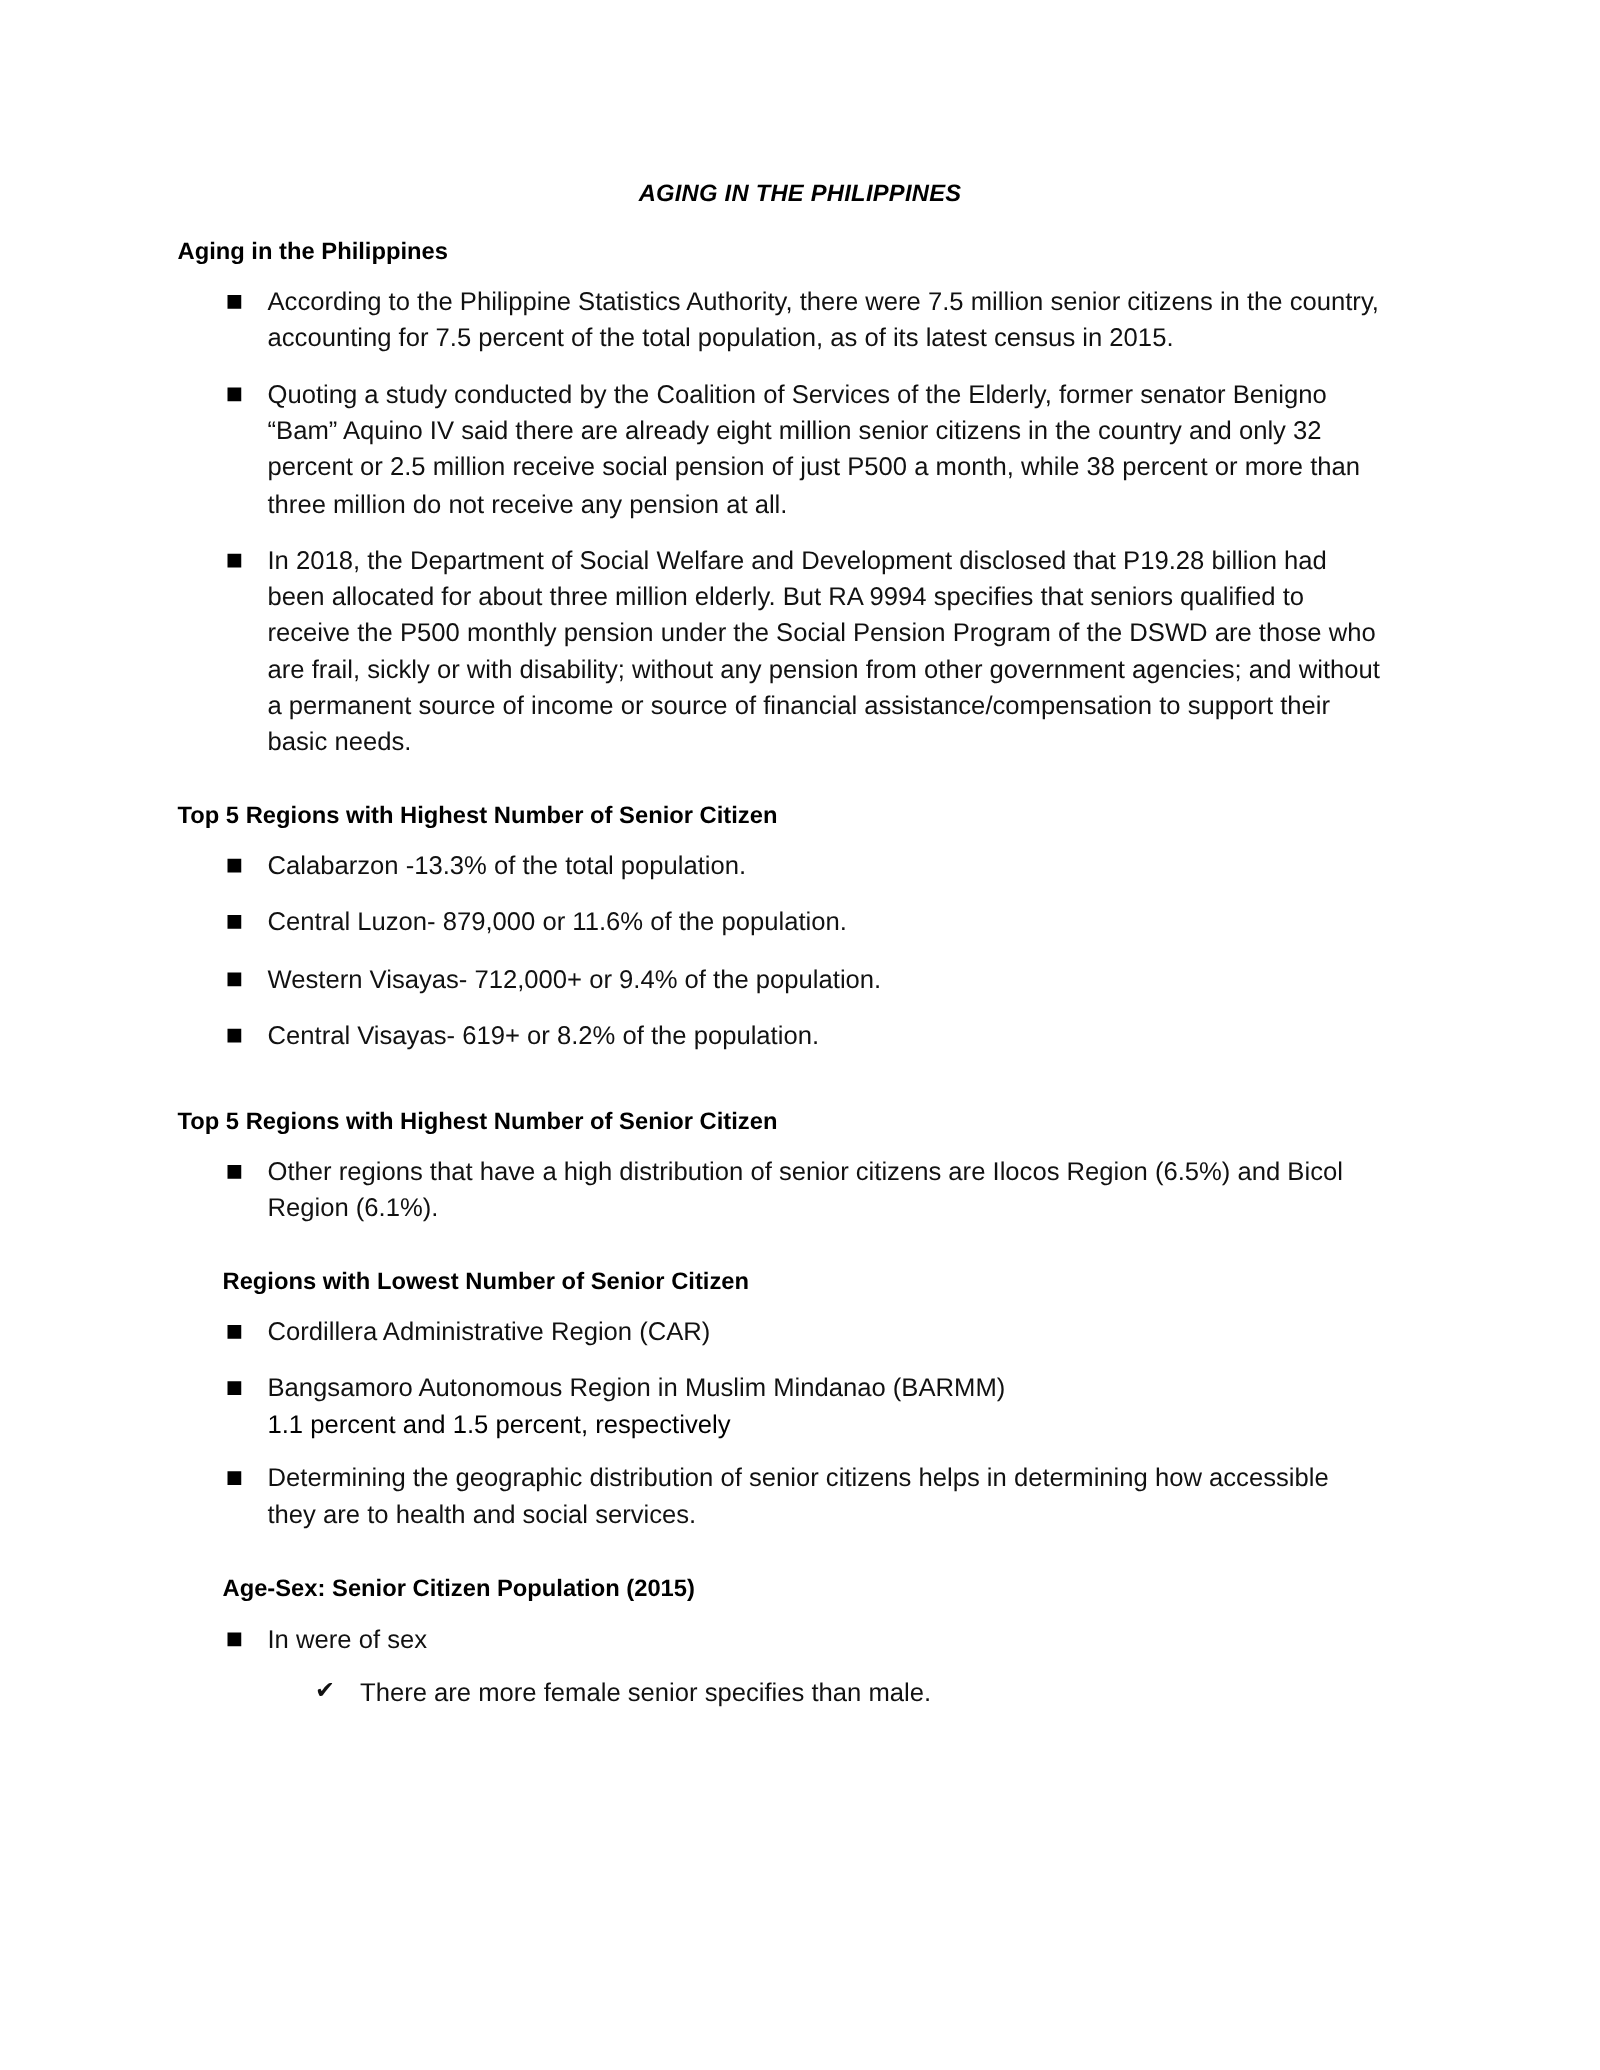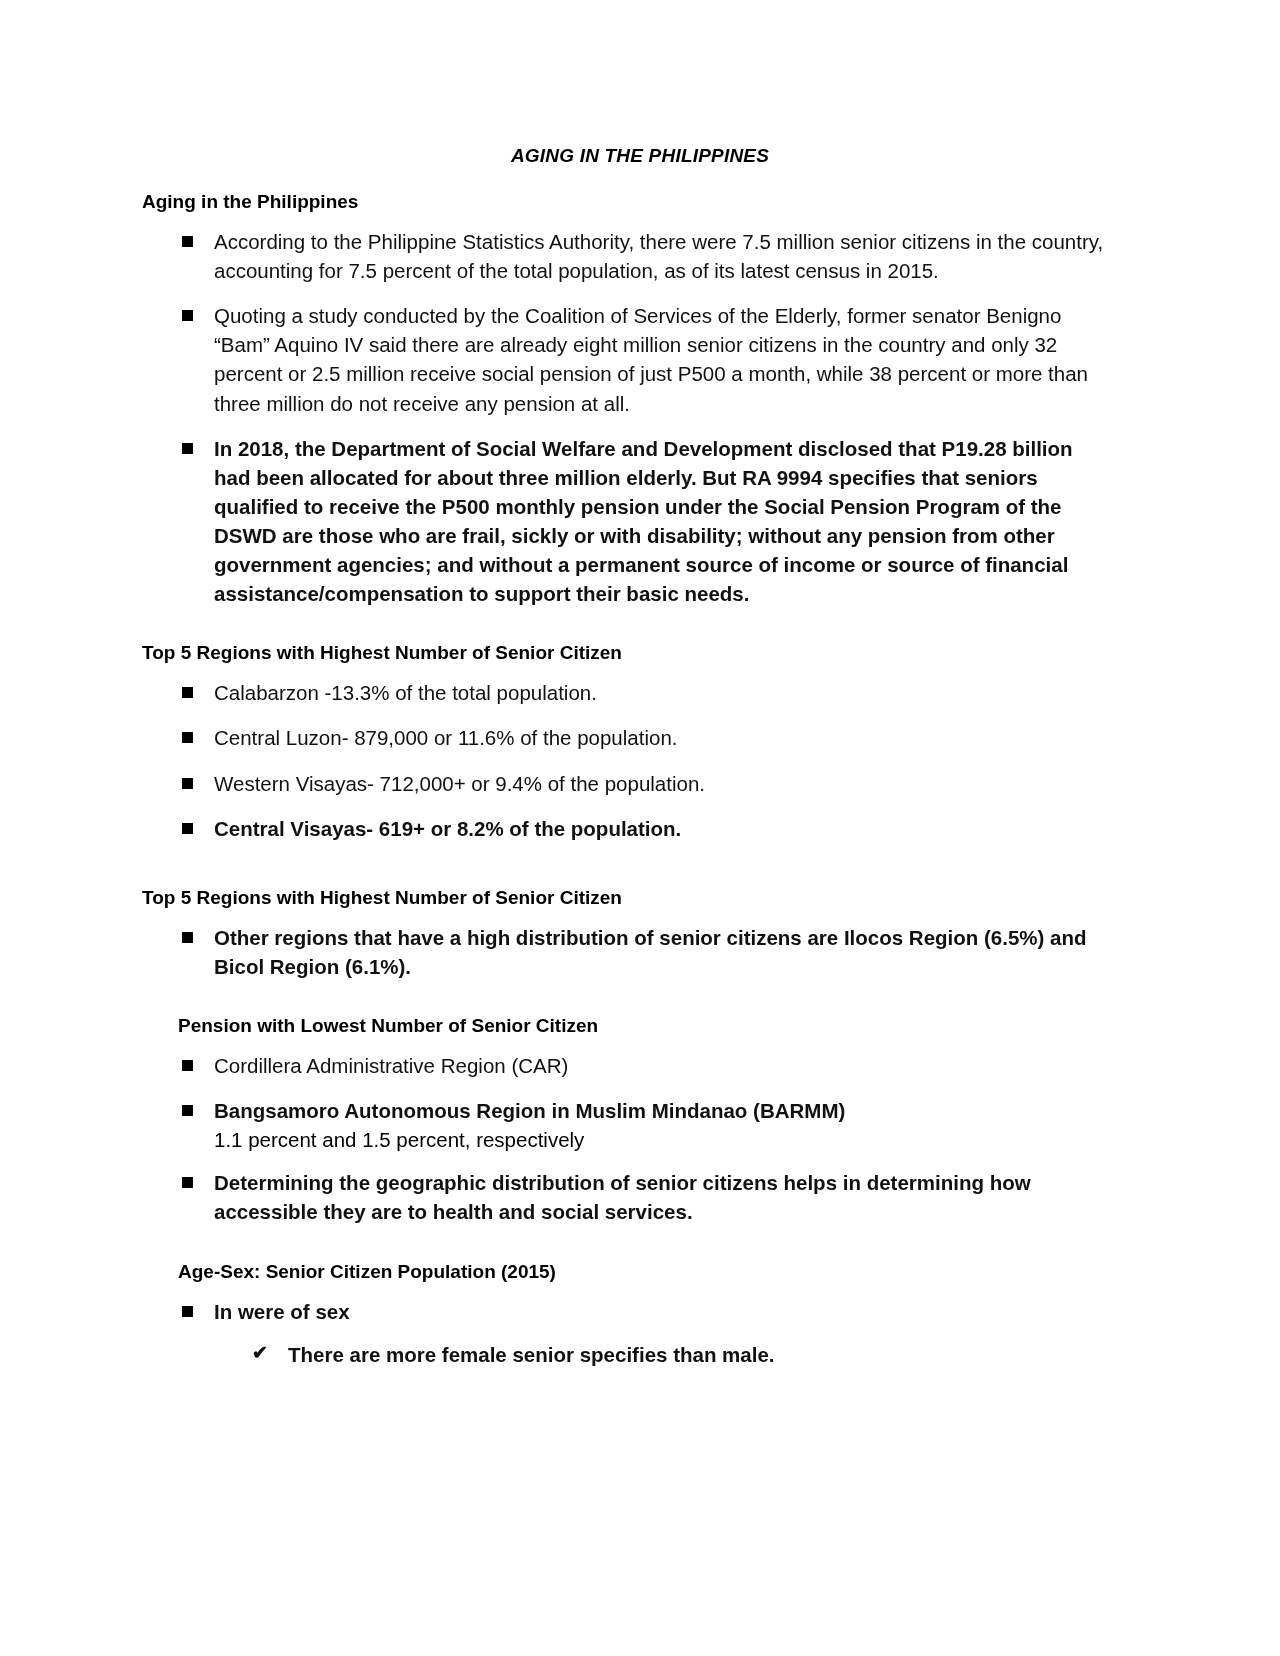--- a/index.html
+++ b/index.html
@@ -77,21 +77,21 @@
   }
   ul.blist > li .bullet.check {
     font-size: 19px;
     top: 0px;
     left: 0px;
     background: none;
     width: auto;
     height: auto;
   }
   .li-spaced { margin-bottom: 16px; }
-  .li-tight  { margin-bottom: 0px; font-weight: bold; }
+  .li-tight  { margin-bottom: 0px; }
 
   .gap-sm { height: 14px; }
   .gap-md { height: 24px; }
   .gap-lg { height: 34px; }
   .gap-xl { height: 44px; }
 
   
   ul.blist.level2 > li {
     margin-left: 252px;
     padding-left: 36px;
@@ -165,21 +165,21 @@
 
   <ul class="blist">
     <li class="li-tight">
       <span class="bullet sq"></span>
       <span>Other regions that have a high distribution of senior citizens are Ilocos Region (6.5%) and Bicol Region (6.1%).</span>
     </li>
   </ul>
 
   <div class="gap-lg"></div>
 
-  <h2 class="h-sub">Pension with Lowest Number of Senior Citizen</h2>
+  <h2 class="h-sub">Regions with Lowest Number of Senior Citizen</h2>
 
   <div class="gap-sm"></div>
 
   <ul class="blist">
     <li class="li-spaced">
       <span class="bullet sq"></span>
       <span>Cordillera Administrative Region (CAR)</span>
     </li>
     <li class="li-tight">
       <span class="bullet sq"></span>

